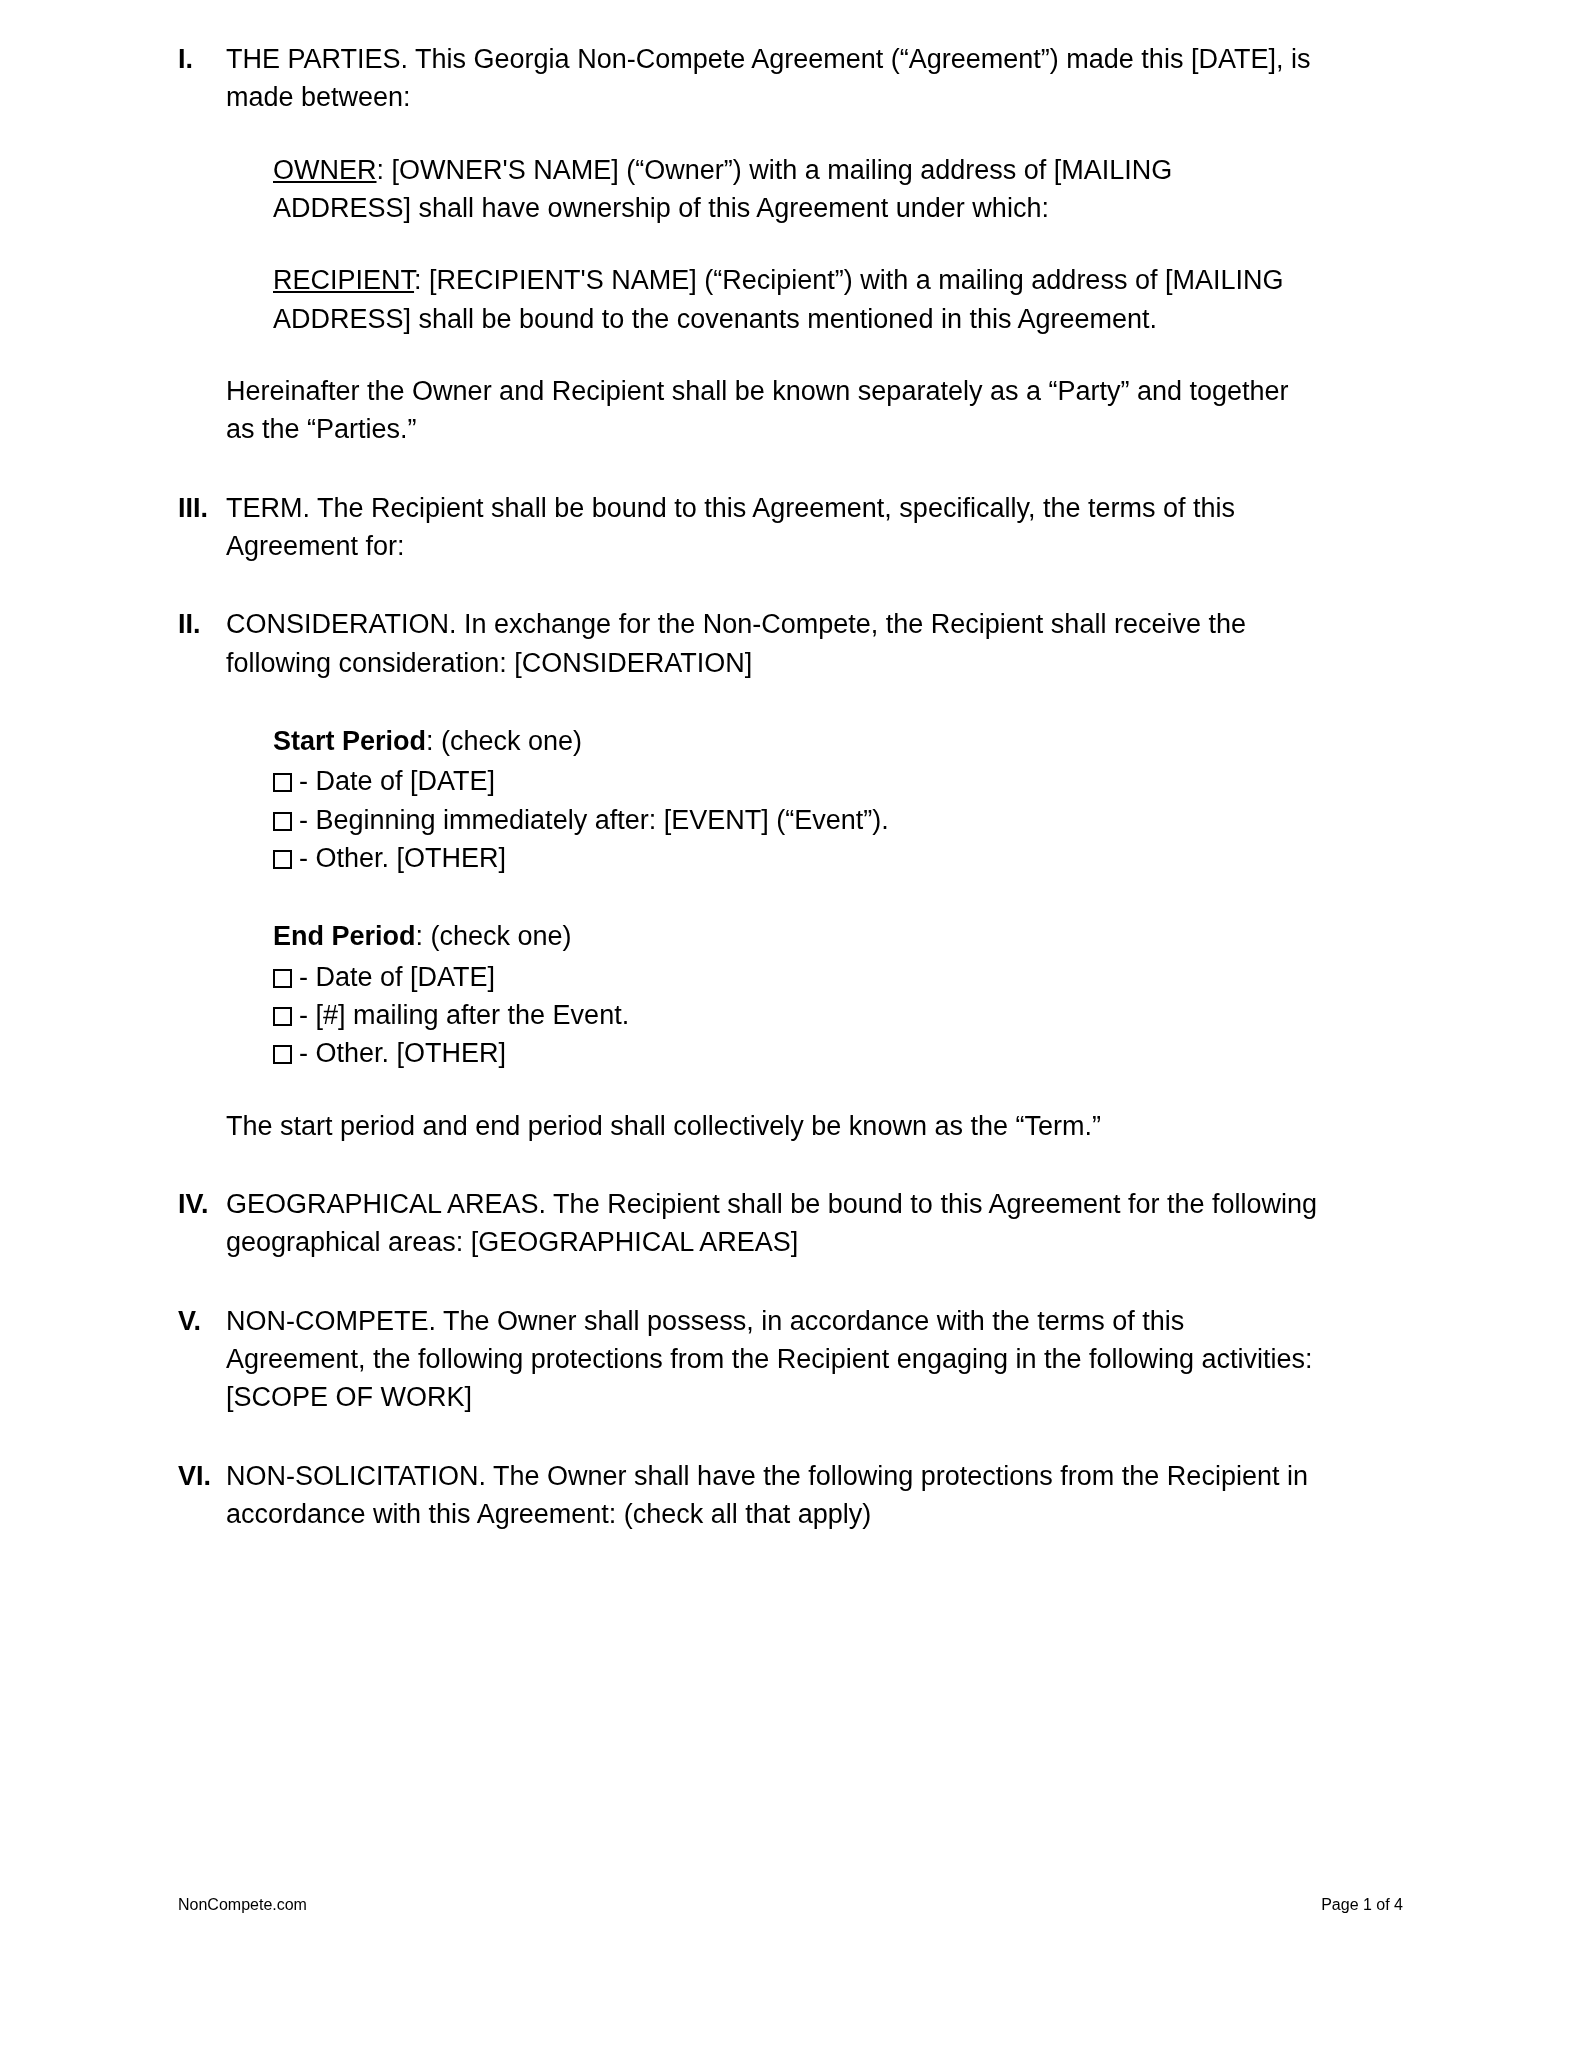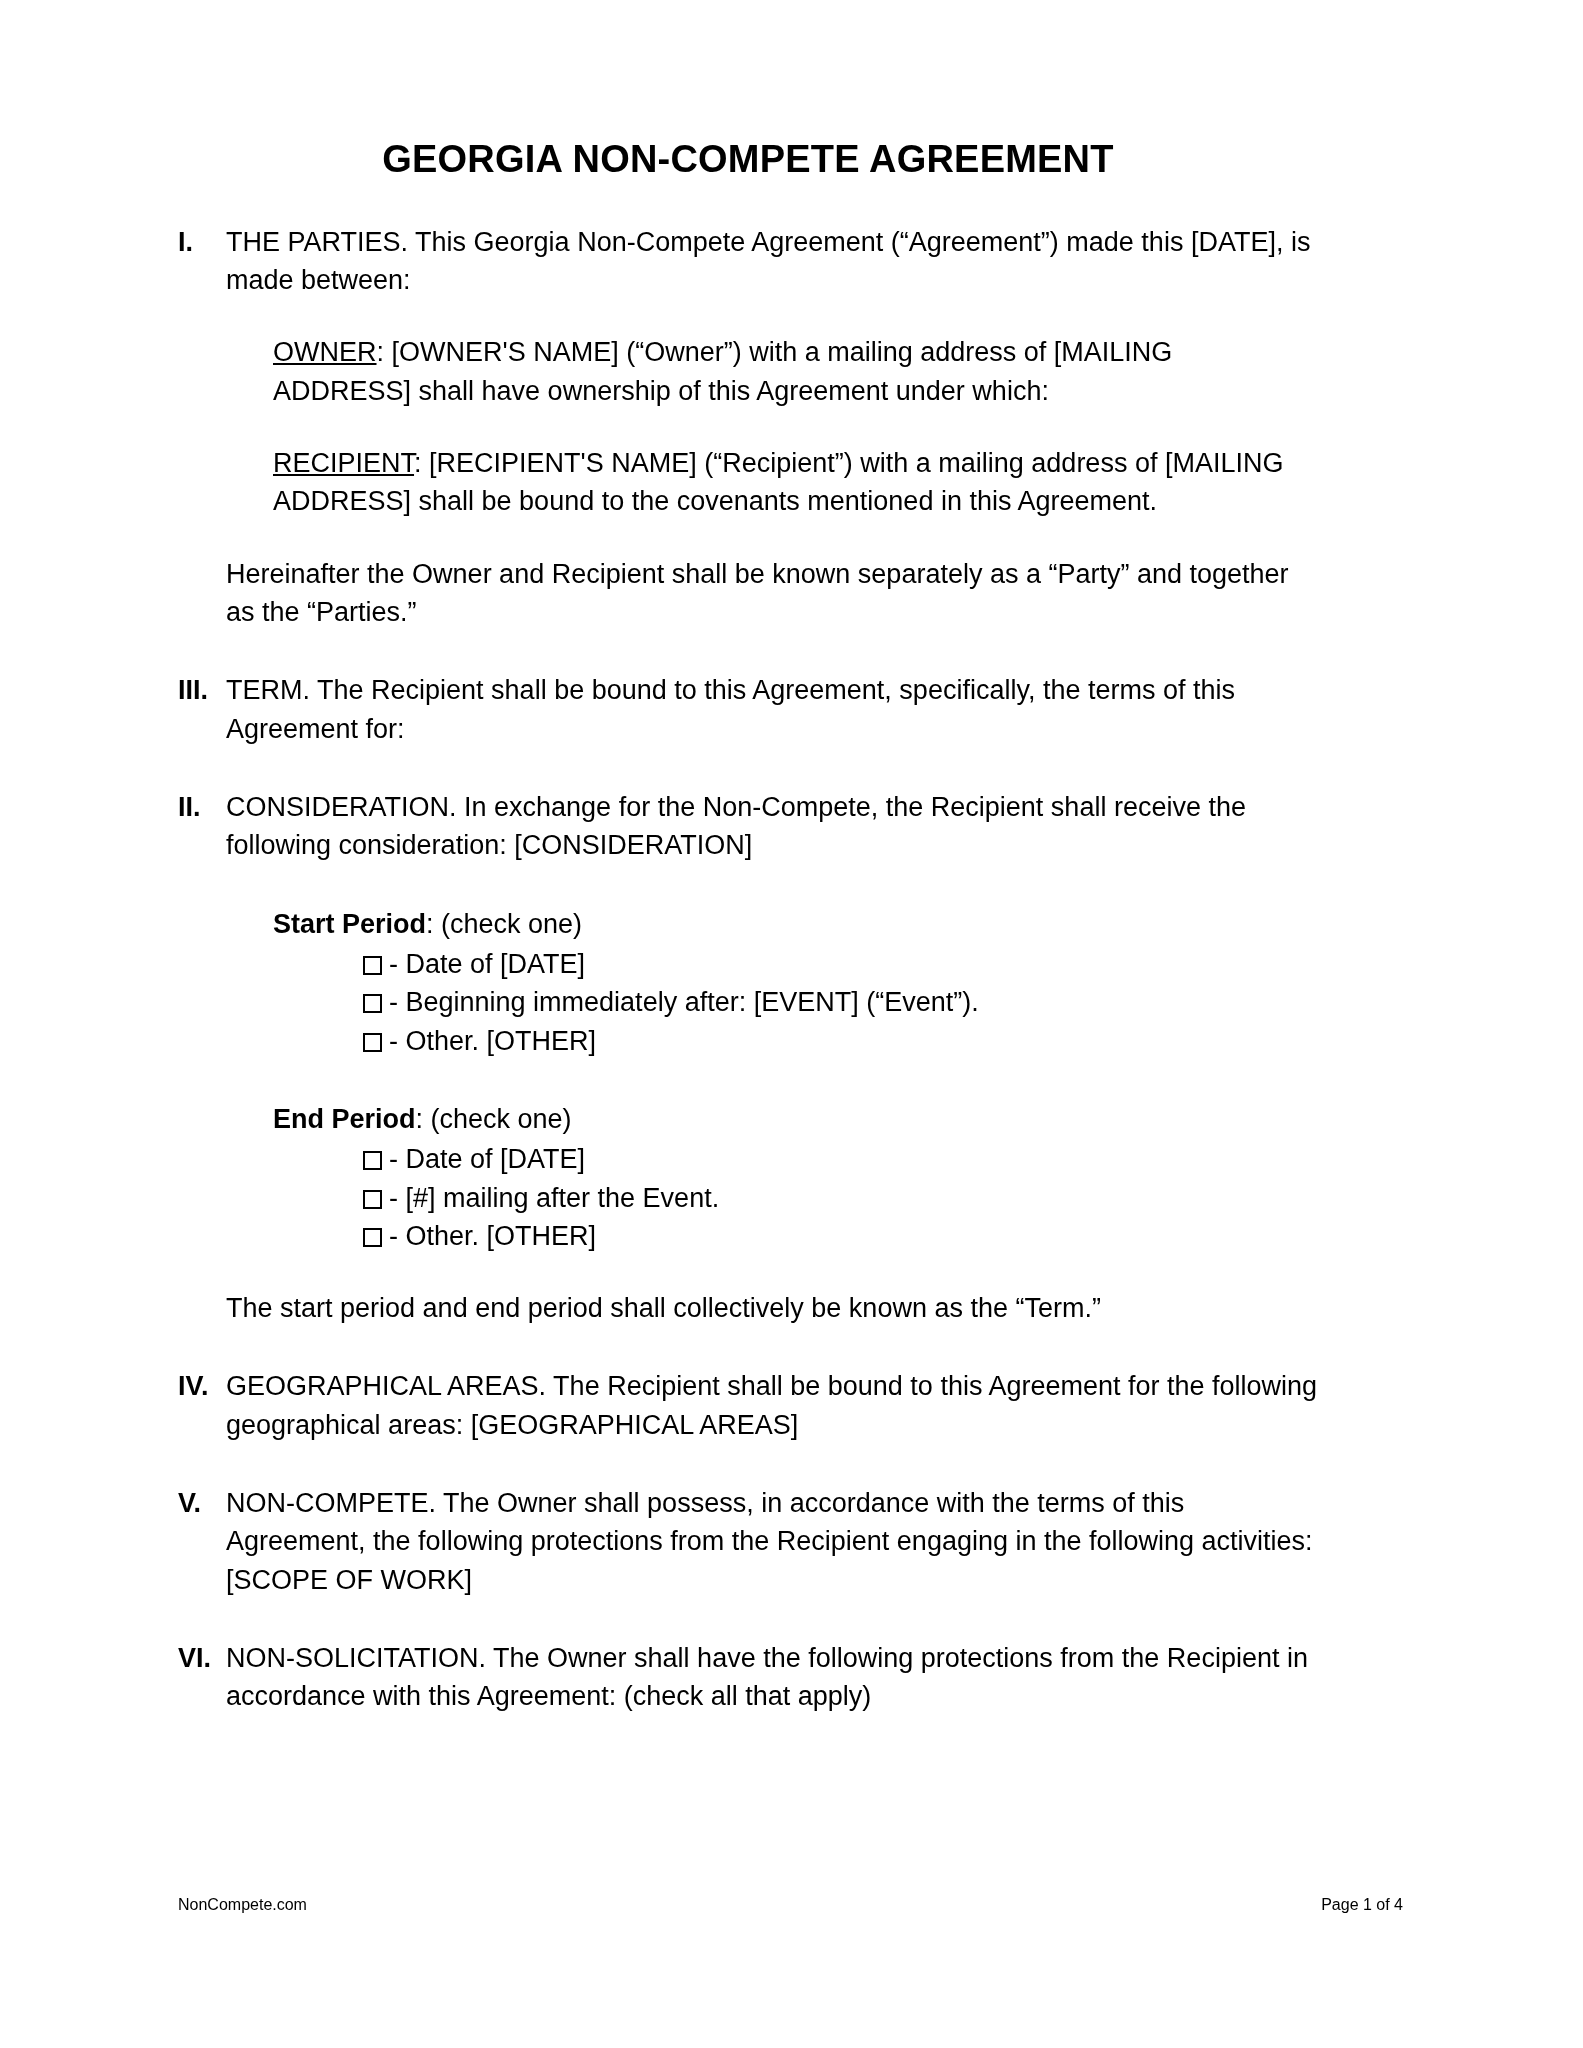--- a/index.html
+++ b/index.html
@@ -83,21 +83,20 @@
     line-height: 1.42;
   }
   .period-heading {
     margin: 0 0 2px 0;
   }
   .period-heading .bold {
     font-weight: bold;
     text-align: right;
   }
   .check-row {
-    margin-left: 90px;
     white-space: nowrap;
     line-height: 1.42;
   }
   .cbox {
     display: inline-block;
     width: 19px;
     height: 19px;
     border: 2px solid #000;
     vertical-align: -2px;
     margin-right: 7px;
@@ -116,21 +115,20 @@
     line-height: 1.3;
   }
 </style>
 </head>
 <body>
 
 <div class="page">
 
   <div class="content">
 
-    <h1 class="doc-title">GEORGIA NON-COMPETE AGREEMENT</h1>
 
     <div class="clause">
       <span class="numeral">I.</span>
       <span class="clause-body"><span class="clause-title">THE PARTIES</span><span>. This Georgia Non-Compete Agreement (“Agreement”) made this [DATE], is made between:</span></span>
     </div>
 
     <div class="subpara"><span class="lead-underline">OWNER</span><span>: [OWNER'S NAME] (“Owner”) with a mailing address of [MAILING ADDRESS] shall have ownership of this Agreement under which:</span></div>
 
     <div class="subpara"><span class="lead-underline">RECIPIENT</span><span>: [RECIPIENT'S NAME] (“Recipient”) with a mailing address of [MAILING ADDRESS] shall be bound to the covenants mentioned in this Agreement.</span></div>
 

